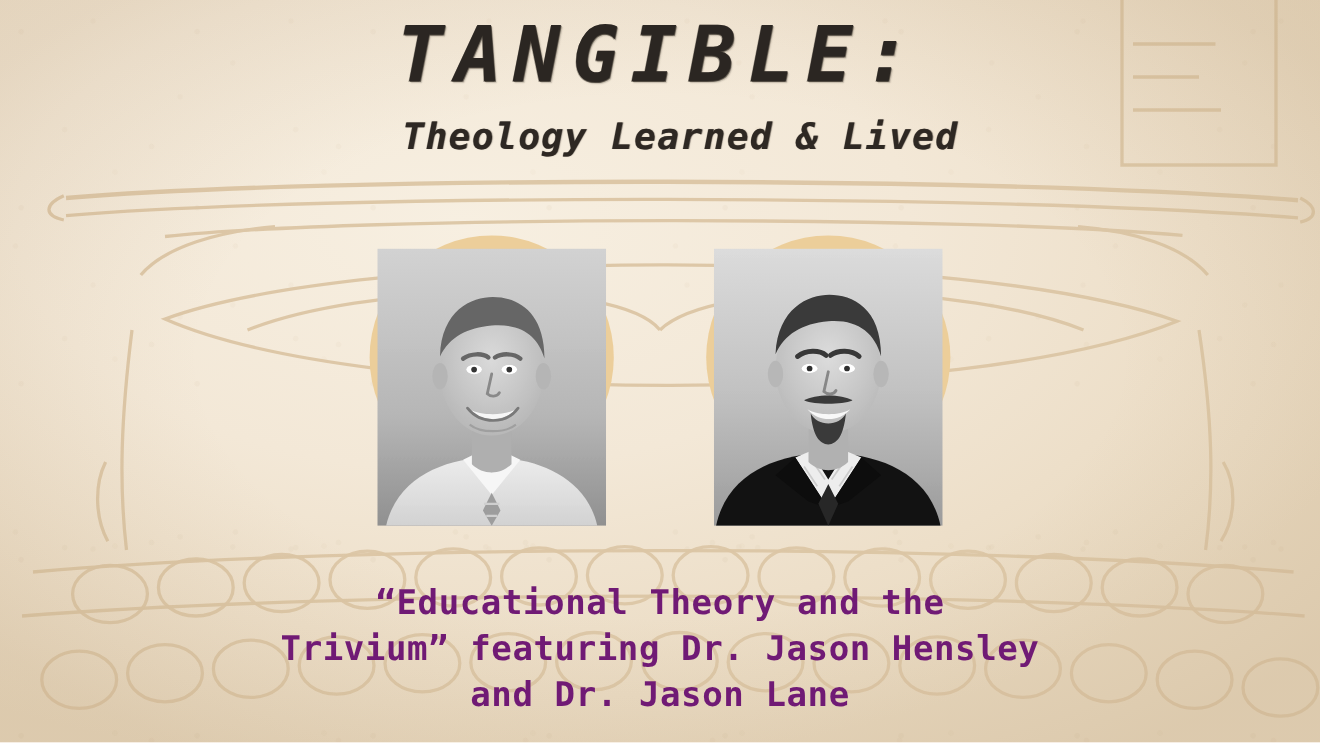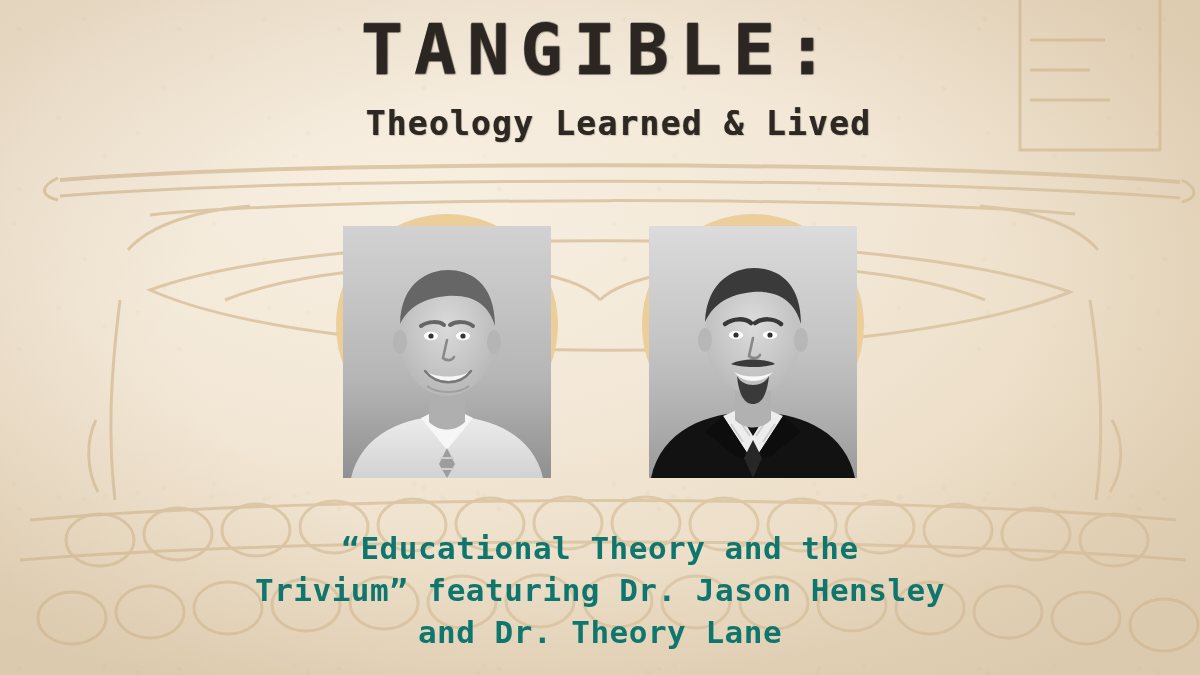--- a/index.html
+++ b/index.html
@@ -52,20 +52,21 @@
     pointer-events: none;
   }
 
   
   .title-block {
     position: absolute;
     left: 0;
     right: 0;
     top: 14px;
     text-align: center;
+    font-style: italic;
   }
   .show-title {
     font-family: "DejaVu Sans Mono", monospace;
     font-weight: 700;
     font-size: 70px;
     letter-spacing: 11px;
     color: #2b2622;
     margin: 0;
     line-height: 1.05;
     text-shadow:
@@ -128,21 +129,21 @@
   .caption {
     position: absolute;
     left: 0;
     right: 0;
     bottom: 22px;
     text-align: center;
     font-family: "DejaVu Sans Mono", monospace;
     font-weight: 700;
     font-size: 31px;
     line-height: 1.36;
-    color: #0f766e;
+    color: #701a75;
     letter-spacing: 0.5px;
     padding: 0 110px;
     box-sizing: border-box;
   }
   .caption .line { display: block; white-space: pre; }
 </style>
 </head>
 <body>
 
 <div id="stage">
@@ -337,16 +338,16 @@
           <path d="M88 150 C 90 170, 96 178, 104 178 C 112 178, 118 170, 120 150 C 114 162, 94 162, 88 150 Z" fill="#413c38"></path>
         </svg>
       </div>
     </div>
 
   </div>
 
   <div class="caption">
     <span class="line">“Educational Theory and the</span>
     <span class="line">Trivium” featuring Dr. Jason Hensley</span>
-    <span class="line">and Dr. Theory Lane</span>
+    <span class="line">and Dr. Jason Lane</span>
   </div>
 
 </div>
 
 </body></html>

